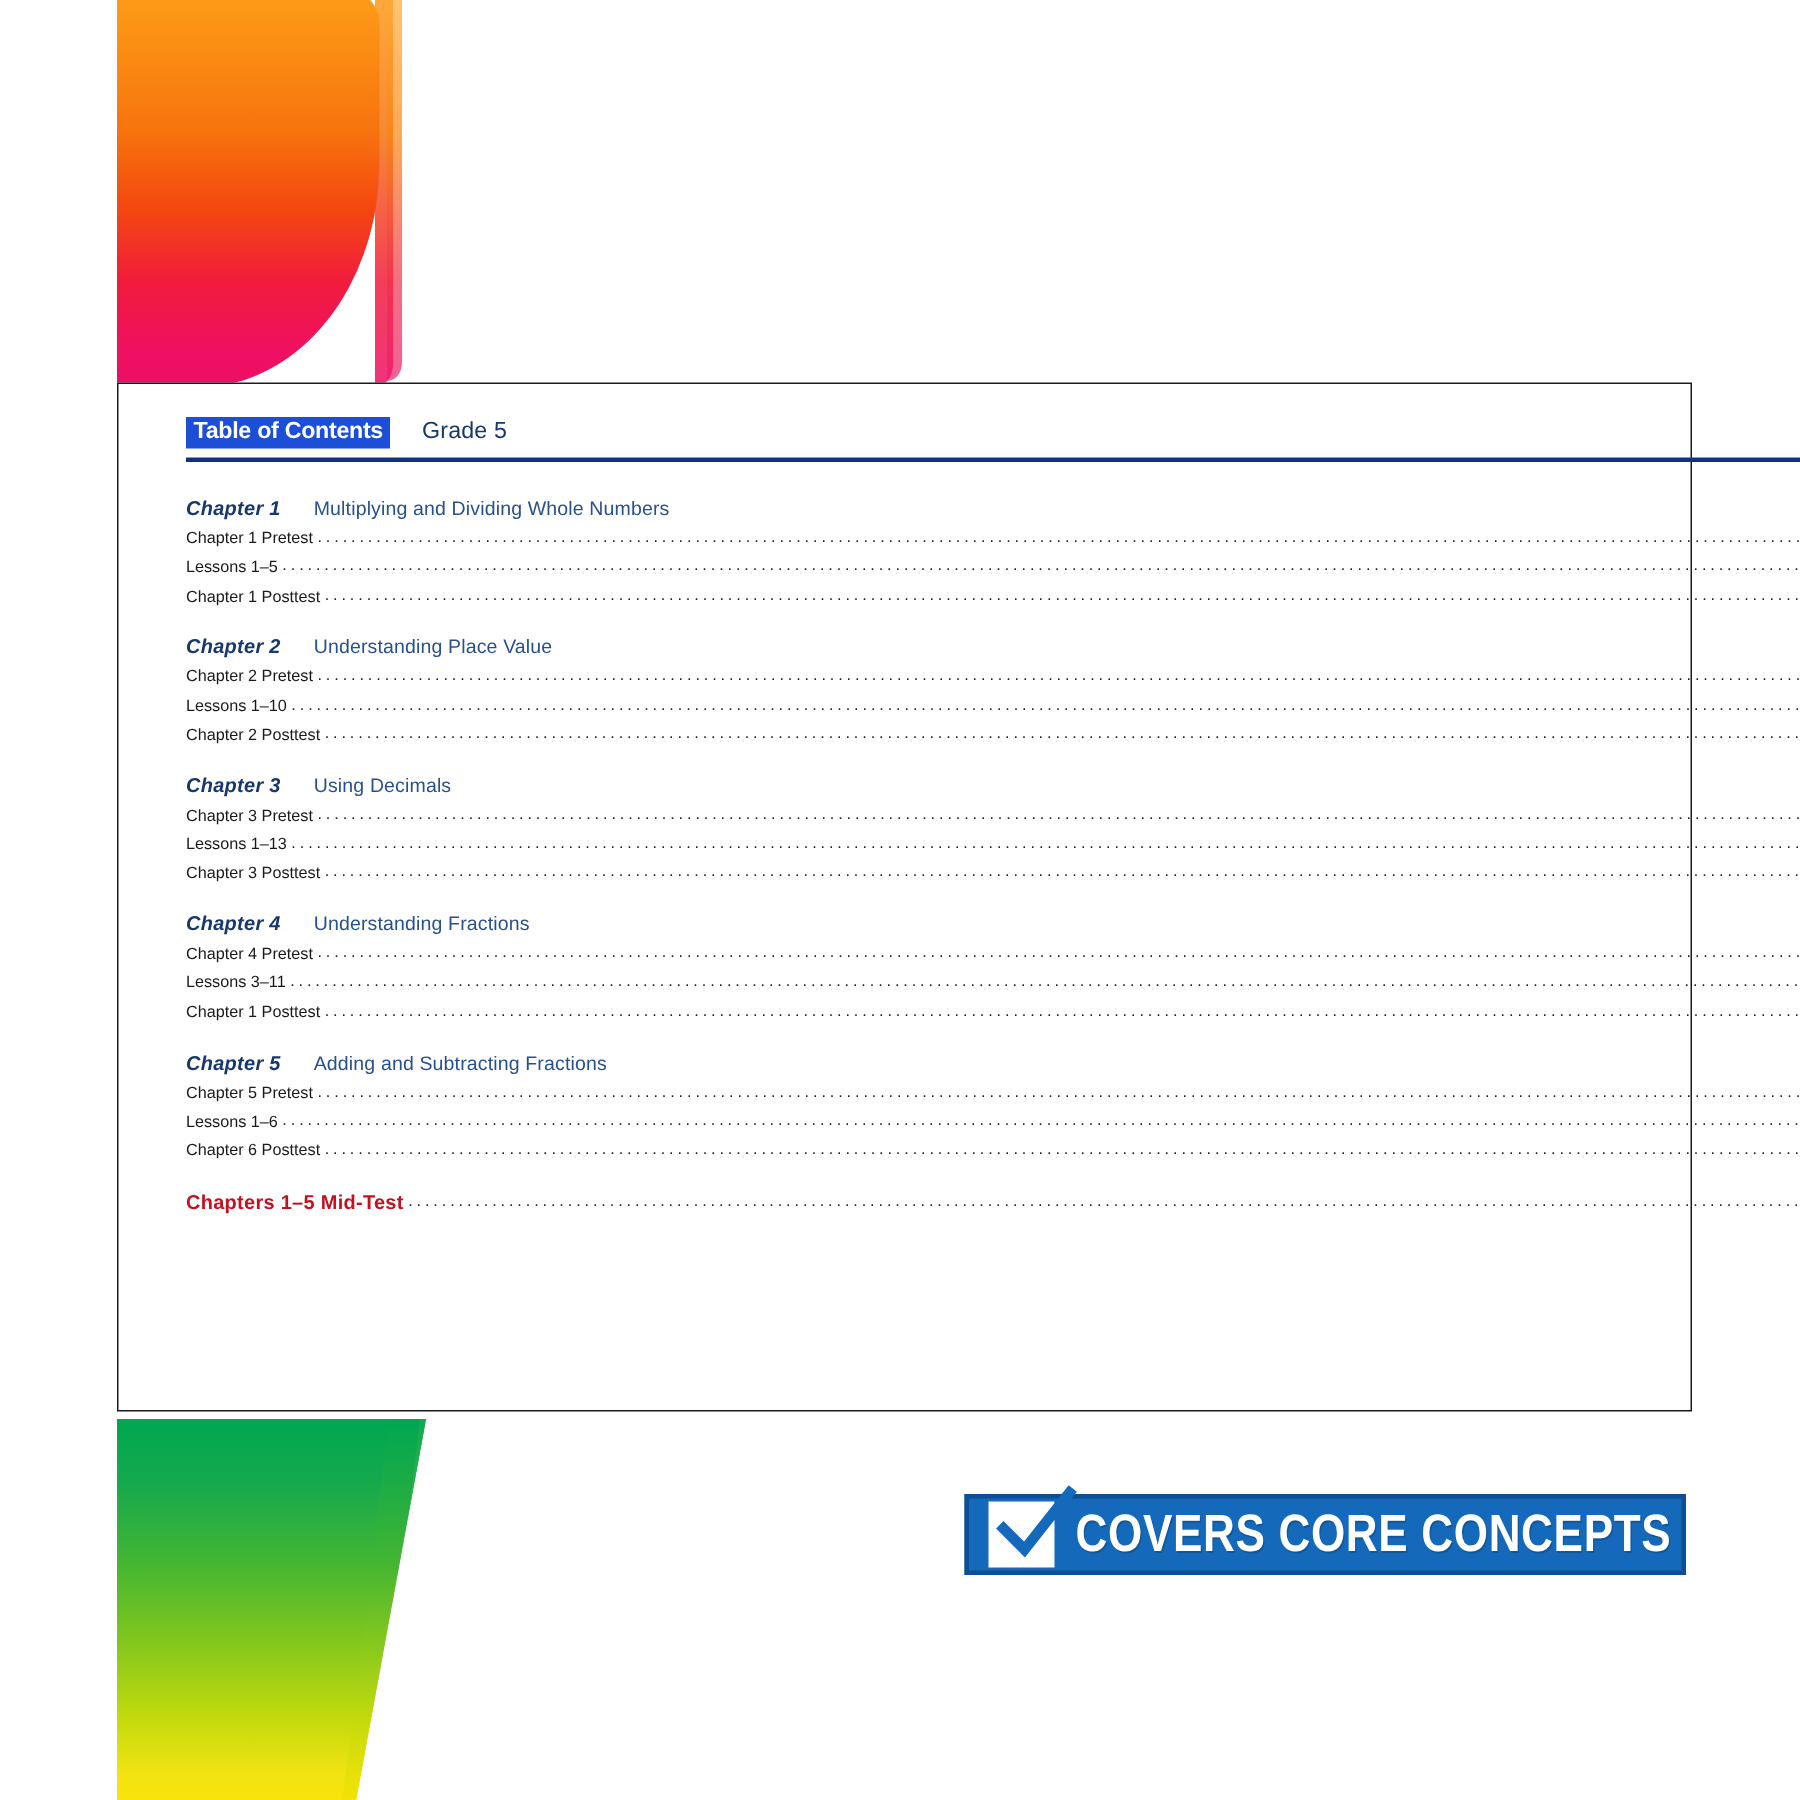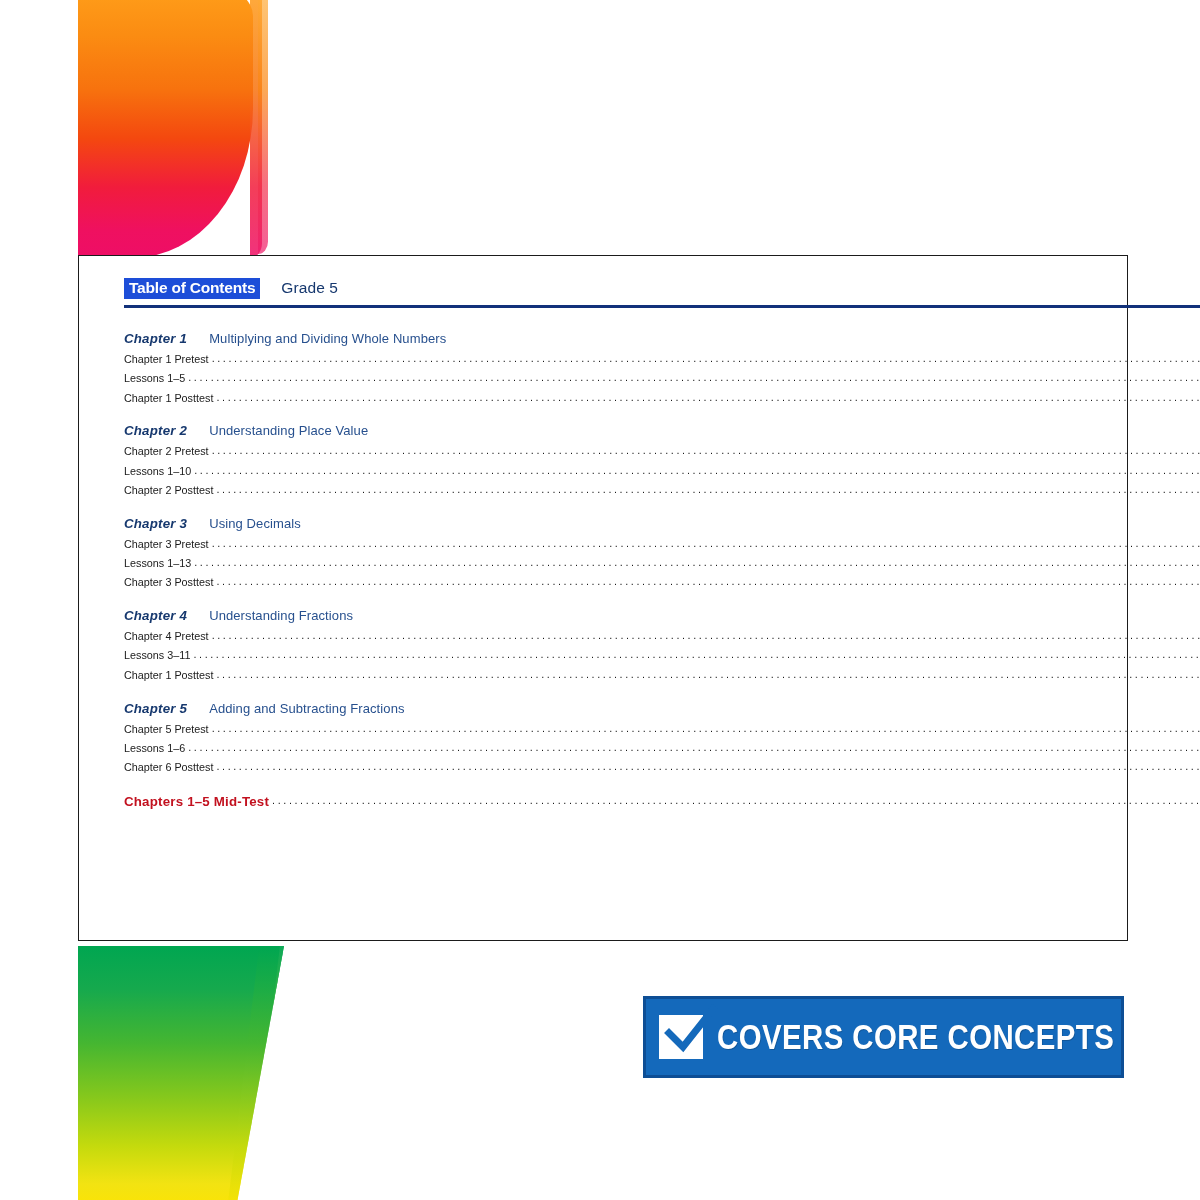--- a/index.html
+++ b/index.html
@@ -210,21 +210,21 @@
     letter-spacing: 2.6px;
     top: -2px;
   }
 
   
   #banner {
     position: absolute;
     left: 643px;
     top: 996px;
     width: 481px;
-    height: 82px;
+    height: 54px;
     background: #1469bb;
     border: 3px solid #0d4e95;
     box-sizing: border-box;
     display: flex;
     align-items: center;
     padding-left: 13px;
   }
   .check-box {
     position: relative;
     width: 44px;

